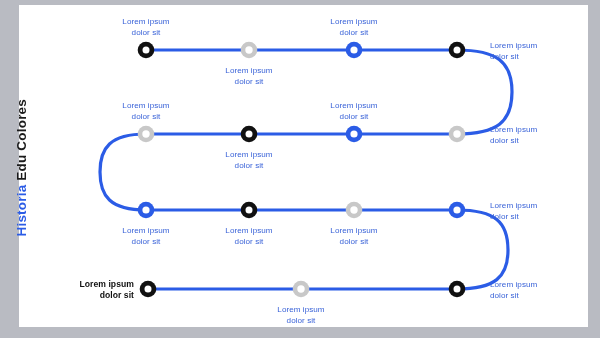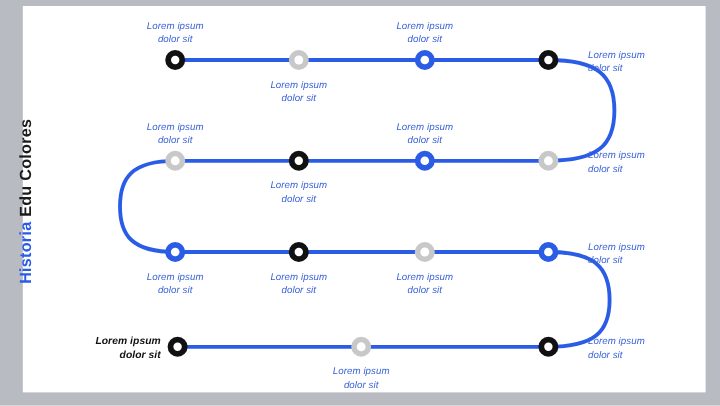--- a/index.html
+++ b/index.html
@@ -57,21 +57,20 @@
   .t-dark { color: #1b1b1b; }
 
   .node-label {
     position: absolute;
     color: #3a63d8;
     font-size: 8.1px;
     line-height: 11.2px;
     text-align: center;
     white-space: nowrap;
     letter-spacing: 0.05px;
-    font-style: italic;
   }
   .node-label.lead {
     color: #111111;
     font-weight: bold;
     text-align: right;
     font-size: 8.6px;
   }
   .node-label.side {
     text-align: left;
   }

